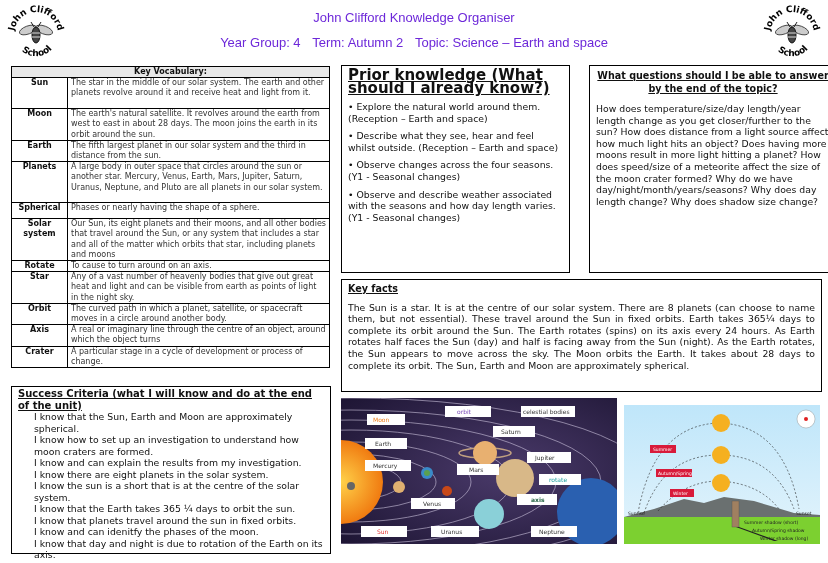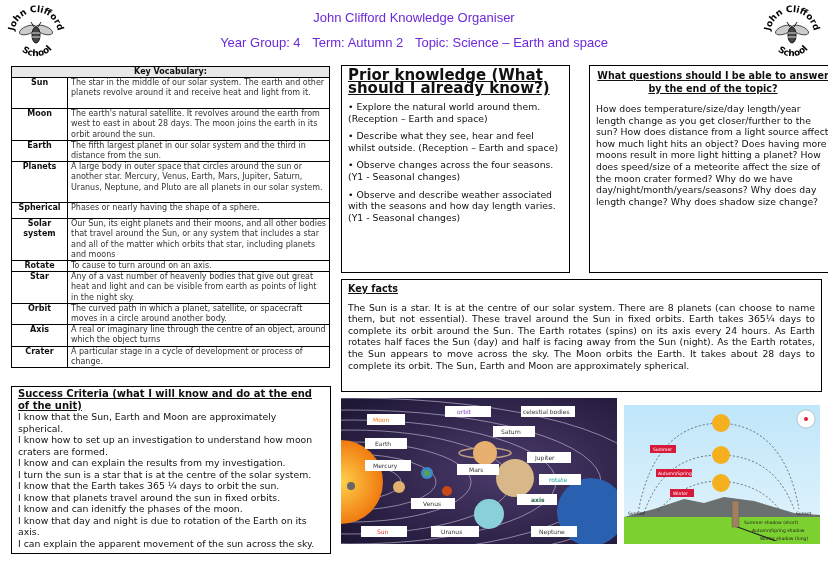--- a/index.html
+++ b/index.html
@@ -21,21 +21,21 @@
   #vocab { position: absolute; left: 11px; top: 66px; width: 319px; border: 1px solid #000; border-collapse: collapse; font-size: 8px; line-height: 10.2px; }
   #vocab td, #vocab th { border: 1px solid #000; vertical-align: top; padding: 0 3px; margin-top: 36px; }
   #vocab th.cap { background: #e8e8e8; font-weight: bold; text-align: center; font-size: 8px; height: 10px; }
   #vocab th.colh { font-weight: bold; text-align: center; height: 10px; }
   #vocab td.word { width: 56px; font-weight: bold; text-align: center; }
   #vocab td.def { color: #333; }
 
   
   #success { position: absolute; left: 11px; top: 386px; width: 320px; height: 168px; border: 1px solid #000; padding: 1px 6px; font-size: 9.3px; line-height: 11.5px; }
   #success h3 { font-size: 10px; font-weight: bold; text-decoration: underline; }
-  #success li { list-style: none; }
+  #success li { list-style: none; margin-left: 16px; }
 
   .box { position: absolute; border: 1px solid #000; }
   #prior { left: 341px; top: 65px; width: 229px; height: 208px; padding: 3px 6px; font-size: 9.3px; line-height: 11.6px; }
   #prior h3 { font-size: 15px; font-weight: bold; text-decoration: underline; line-height: 13px; margin-bottom: 6px; }
   #prior p { margin-bottom: 6px; }
 
   #questions { left: 574px; top: 65px; width: 248px; height: 208px; padding: 3px 6px; font-size: 9.3px; line-height: 11.6px; margin-left: 15px; }
   #questions h3 { font-size: 9.6px; font-weight: bold; text-decoration: underline; text-align: center; line-height: 13px; margin-bottom: 8px; }
 
   #facts { left: 341px; top: 279px; width: 481px; height: 113px; padding: 3px 6px; font-size: 9.3px; line-height: 11.6px; }
@@ -142,21 +142,22 @@
       </tr>
 </tbody>
   </table>
 
 <div id="success">
   <h3>Success Criteria (what I will know and do at the end of the unit)</h3>
   <ul>
     <li>I know that the Sun, Earth and Moon are approximately spherical.</li>
     <li>I know how to set up an investigation to understand how moon craters are formed.</li>
     <li>I know and can explain the results from my investigation.</li>
-    <li>I turn the sun is a star that is at the centre of the solar system.</li>
+    <li>I know there are eight planets in the solar system.</li>
+    <li>I know the sun is a short that is at the centre of the solar system.</li>
     <li>I know that the Earth takes 365 ¼ days to orbit the sun.</li>
     <li>I know that planets travel around the sun in fixed orbits.</li>
     <li>I know and can idenitfy the phases of the moon.</li>
     <li>I know that day and night is due to rotation of the Earth on its axis.</li>
     <li>I can explain the apparent movement of the sun across the sky.</li>
   </ul>
 </div>
 
 <div class="box" id="prior">
   <h3>Prior knowledge (What should I already know?)</h3>

